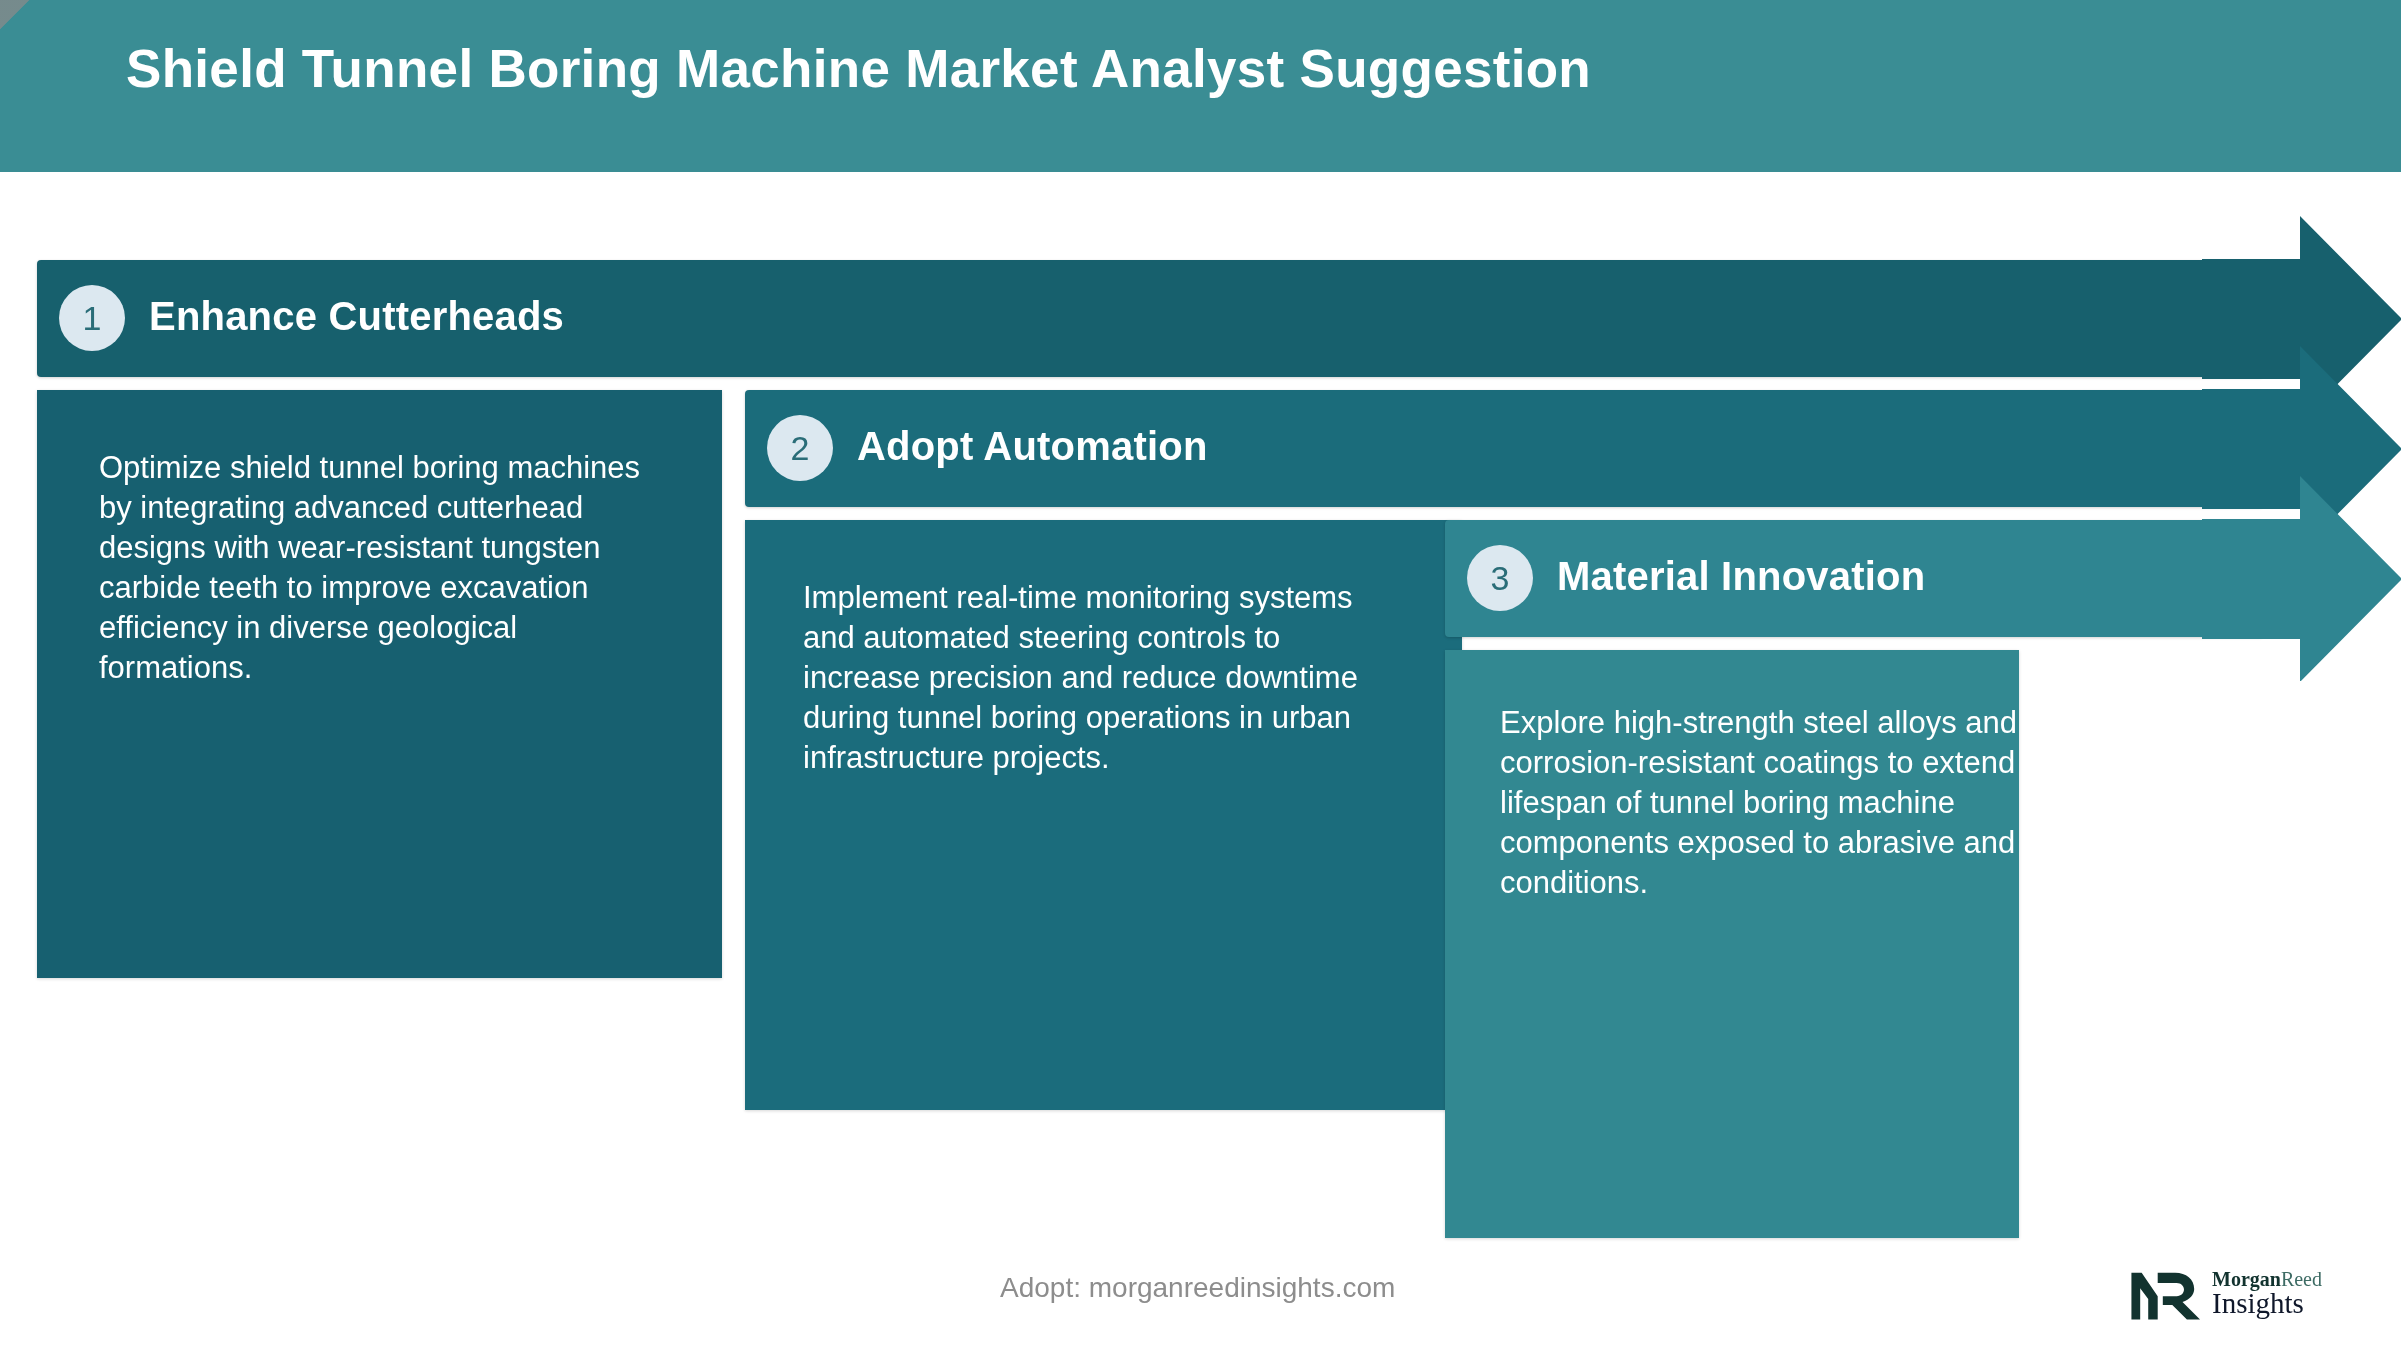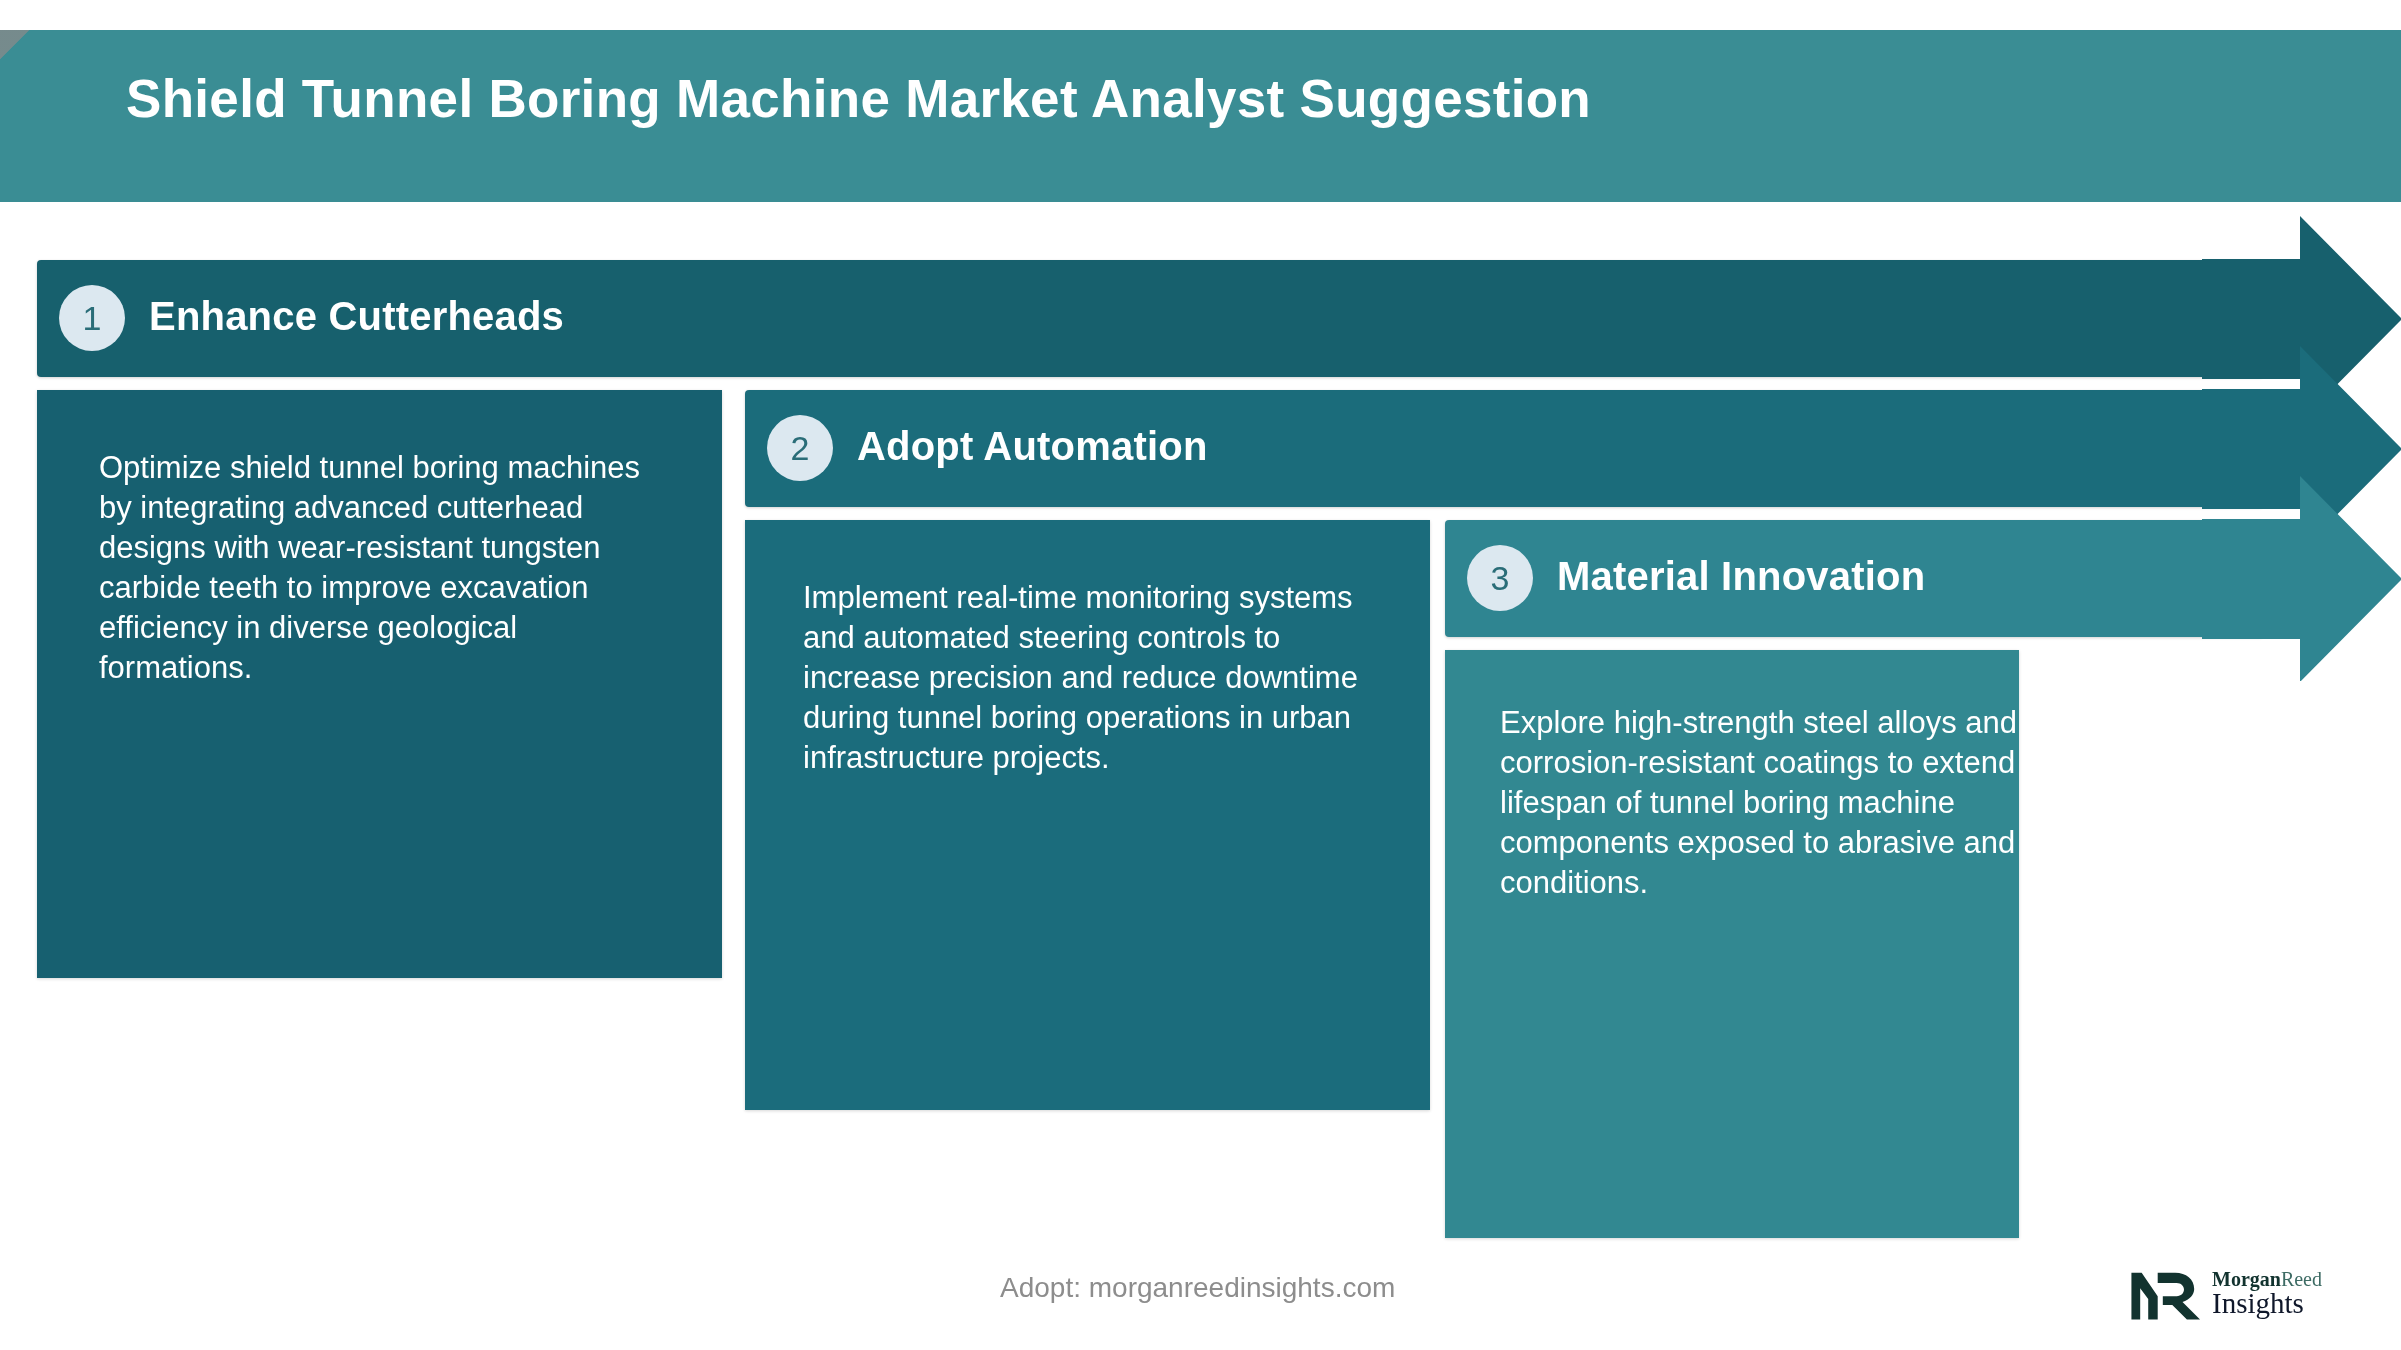--- a/index.html
+++ b/index.html
@@ -10,21 +10,20 @@
     font-family:"Liberation Sans", sans-serif;
     overflow:hidden;
     position:relative;
   }
   .canvas{position:relative;width:2401px;height:1350px;background:#fff;overflow:hidden;}
 
   
   .header{
     position:absolute;left:0;top:0;width:2401px;height:172px;
     background:#3a8d94;
-    margin-top:30px;
   }
   .corner-notch{
     position:absolute;left:0;top:0;width:30px;height:30px;
     background:linear-gradient(135deg,#8a8a8a 0%,#8a8a8a 48%,rgba(138,138,138,0) 50%);
     opacity:.75;
   }
   .header-title{
     position:absolute;left:126px;top:38px;
     font-size:53px;font-weight:bold;color:#ffffff;
     letter-spacing:.3px;white-space:nowrap;
@@ -121,21 +120,21 @@
     <div class="arrow-bar" style="width:1518px;background:#1b6c7b;"></div>
     <div class="arrow-head" style="left:1457px;width:200px;">
       <svg viewBox="0 0 200 206" preserveAspectRatio="none" aria-hidden="true">
         <polygon points="0,43 98,43 98,0 200,103 98,206 98,163 0,163" fill="#1b6c7b"></polygon>
       </svg>
     </div>
     <div class="badge" style="left:22px;top:25px;background:#dce8f0;color:#2a6d78;">2</div>
     <div class="bar-title" style="left:112px;top:34px;">Adopt Automation</div>
   </div>
 
-  <div class="panel" style="left:745px;top:520px;width:685px;height:590px;background:#1b6c7c;">
+  <div class="panel" style="left:745px;top:520px;width:685px;height:590px;background:#1b6c7c;padding-left:32px;">
     <div class="panel-text" style="left:58px;top:58px;width:572px;">Implement real-time monitoring systems and automated steering controls to increase precision and reduce downtime during tunnel boring operations in urban infrastructure projects.</div>
   </div>
 
   <div class="arrow-row" style="left:1445px;top:520px;width:818px;height:117px;">
     <div class="arrow-bar" style="width:818px;background:#2f8591;"></div>
     <div class="arrow-head" style="left:757px;width:200px;">
       <svg viewBox="0 0 200 206" preserveAspectRatio="none" aria-hidden="true">
         <polygon points="0,43 98,43 98,0 200,103 98,206 98,163 0,163" fill="#2f8591"></polygon>
       </svg>
     </div>

